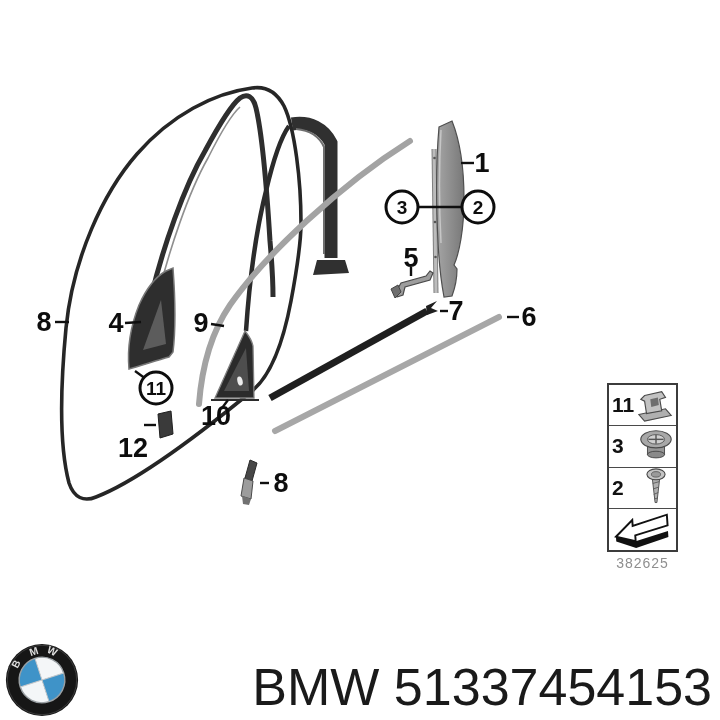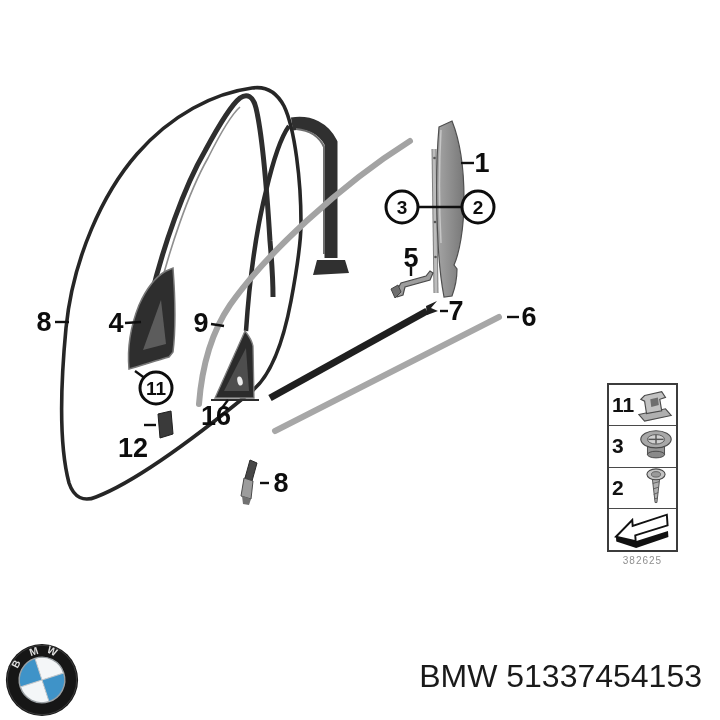--- a/index.html
+++ b/index.html
@@ -15,23 +15,23 @@
   
   .legend{position:absolute;left:607px;top:383px;width:71px;height:169px;
       border:2px solid #3c3c3c;box-sizing:border-box;background:#fff;
       display:grid;grid-template-rows:1fr 1fr 1fr 1fr;}
   .legend-cell{position:relative;border-bottom:1.5px solid #4a4a4a;
       display:flex;align-items:center;}
   .legend-cell:last-child{border-bottom:none;}
   .legend-num{font-weight:bold;font-size:21px;color:#111;margin-left:3px;width:24px;}
   .legend-ic{flex:1;display:flex;align-items:center;justify-content:center;}
   .legend-code{position:absolute;left:600px;top:555px;width:85px;text-align:center;
-      font-size:10px;color:#8f8f8f;letter-spacing:1px;}
+      font-size:14px;color:#8f8f8f;letter-spacing:1px;}
   
-  .caption{position:absolute;right:18px;top:659px;font-size:32px;color:#1a1a1a;
+  .caption{position:absolute;right:8px;top:659px;font-size:52px;color:#1a1a1a;
       letter-spacing:0px;line-height:1.1;}
   .logo{position:absolute;left:4px;top:642px;width:76px;height:76px;}
 </style>
 </head>
 <body>
 
 <div class="stage">
 
   <svg class="art" viewBox="0 0 720 720">
     <defs>
@@ -112,21 +112,21 @@
 
   <div class="co" style="left:482px;top:163px">1</div>
   <div class="co circled" style="left:478px;top:207px;transform:translate(-50%,-50%)">2</div>
   <div class="co circled" style="left:402px;top:207px;transform:translate(-50%,-50%)">3</div>
   <div class="co" style="left:116px;top:323px">4</div>
   <div class="co" style="left:411px;top:258px">5</div>
   <div class="co" style="left:529px;top:317px">6</div>
   <div class="co" style="left:456px;top:311px">7</div>
   <div class="co" style="left:44px;top:322px">8</div>
   <div class="co" style="left:201px;top:323px">9</div>
-  <div class="co" style="left:216px;top:416px">16</div>
+  <div class="co" style="left:216px;top:416px">10</div>
   <div class="co circled" style="left:156px;top:388px;transform:translate(-50%,-50%)">11</div>
   <div class="co" style="left:133px;top:448px">12</div>
   <div class="co" style="left:281px;top:483px">8</div>
 
   <div class="legend">
     <div class="legend-cell">
       <span class="legend-num">11</span>
       <span class="legend-ic">
         <svg width="38" height="38" viewBox="0 0 40 40">
           <polygon points="2,30 30,24 36,31 8,37" fill="#b0b0b0" stroke="#4a4a4a" stroke-width="1.2"></polygon>

